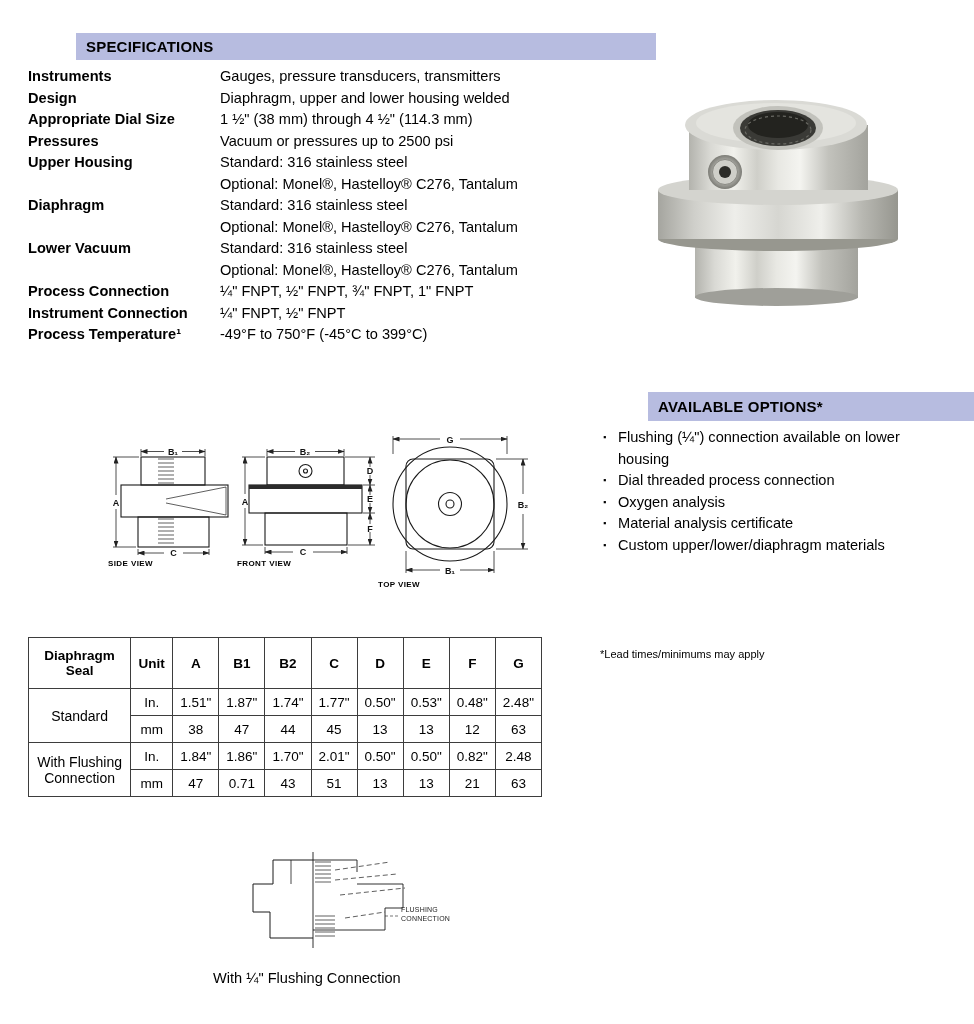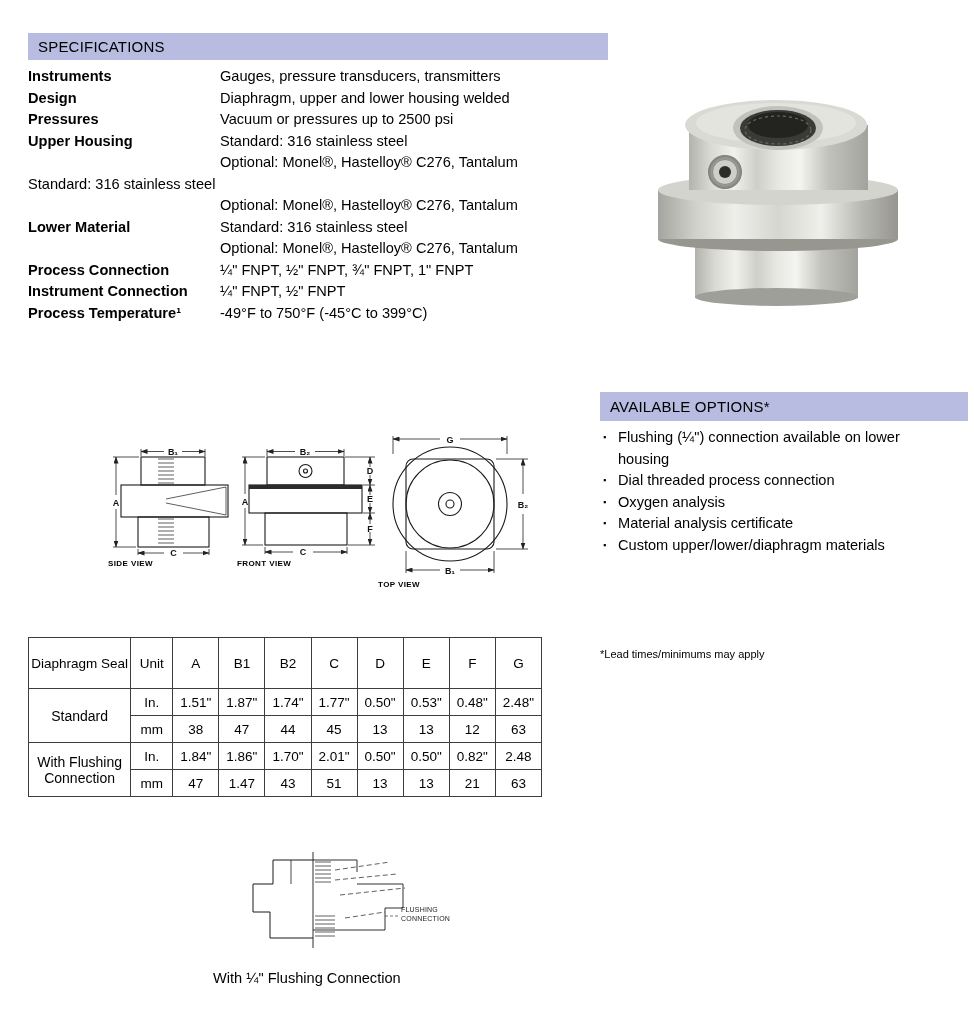--- a/index.html
+++ b/index.html
@@ -1,37 +1,37 @@
 <!DOCTYPE html>
 <html><head>
 <meta charset="utf-8">
 <style>
   html,body{margin:0;padding:0;background:#fff;}
   .page{position:relative;width:974px;height:1024px;background:#fff;overflow:hidden;
         font-family:"Liberation Sans",sans-serif;color:#000;}
   .sec-hdr{position:absolute;display:flex;align-items:center;padding-left:10px;
-           font-weight:normal;font-size:15px;letter-spacing:.2px;box-sizing:border-box;}
+           font-weight:bold;font-size:15px;letter-spacing:.2px;box-sizing:border-box;margin-left:48px;}
   .spec-hdr{left:28px;top:33px;width:580px;height:27px;}
   .options-hdr{left:600px;top:392px;width:368px;height:29px;}
 
   .spec-list{position:absolute;left:28px;top:66px;width:592px;}
   .spec-row{display:flex;line-height:21.5px;font-size:14.6px;}
   .spec-label{width:192px;font-weight:bold;flex-shrink:0;}
   .spec-value{flex:1;white-space:nowrap;}
 
   .options-list{position:absolute;left:603px;top:427px;width:338px;margin:0;padding:0;
                 list-style:none;font-size:14.6px;}
   .options-list li{display:flex;line-height:21.5px;}
   .options-list .blt{width:15px;flex-shrink:0;font-size:9px;line-height:21.5px;}
   .lead-note{position:absolute;left:600px;top:648px;font-size:11px;}
 
   table.dims{position:absolute;left:28px;top:637px;width:514px;border-collapse:collapse;
              table-layout:fixed;font-size:13.5px;}
   .dims th,.dims td{border:1px solid #3d3d3d;text-align:center;vertical-align:middle;padding:0;}
-  .dims th{font-weight:normal;height:50px;}
+  .dims th{font-weight:bold;height:50px;}
   .dims td{height:26px;}
   .dims .grp{font-size:14px;}
 
   .dwg{position:absolute;}
   .dwg svg{display:block;}
   .dview-caption{font-size:8px;font-weight:bold;text-align:left;letter-spacing:.4px;margin-top:2px;}
   .dwg text{font-family:"Liberation Sans",sans-serif;font-weight:bold;font-size:9px;
             fill:#111;text-anchor:middle;}
   .dwg text.callout{font-size:7px;font-weight:normal;text-anchor:start;letter-spacing:.2px;fill:#222;}
   .flush-caption{position:absolute;left:213px;top:970px;font-size:14.6px;}
@@ -58,40 +58,45 @@
   <div class="spec-list">
     <div class="spec-row">
         <div class="spec-label">Instruments</div>
         <div class="spec-value">Gauges, pressure transducers, transmitters</div>
       </div>
     <div class="spec-row">
         <div class="spec-label">Design</div>
         <div class="spec-value">Diaphragm, upper and lower housing welded</div>
       </div>
     <div class="spec-row">
+        <div class="spec-label">Appropriate Dial Size</div>
+        <div class="spec-value">1 ½" (38 mm) through 4 ½" (114.3 mm)</div>
+      </div>
+    <div class="spec-row">
         <div class="spec-label">Pressures</div>
         <div class="spec-value">Vacuum or pressures up to 2500 psi</div>
       </div>
     <div class="spec-row">
         <div class="spec-label">Upper Housing</div>
         <div class="spec-value">Standard:  316 stainless steel</div>
       </div>
     <div class="spec-row">
         <div class="spec-label"></div>
         <div class="spec-value">Optional:  Monel®, Hastelloy® C276, Tantalum</div>
       </div>
     <div class="spec-row">
+        <div class="spec-label">Diaphragm</div>
         <div class="spec-value">Standard:  316 stainless steel</div>
       </div>
     <div class="spec-row">
         <div class="spec-label"></div>
         <div class="spec-value">Optional:  Monel®, Hastelloy® C276, Tantalum</div>
       </div>
     <div class="spec-row">
-        <div class="spec-label">Lower Material</div>
+        <div class="spec-label">Lower Vacuum</div>
         <div class="spec-value">Standard:  316 stainless steel</div>
       </div>
     <div class="spec-row">
         <div class="spec-label"></div>
         <div class="spec-value">Optional:  Monel®, Hastelloy® C276, Tantalum</div>
       </div>
     <div class="spec-row">
         <div class="spec-label">Process Connection</div>
         <div class="spec-value">¼" FNPT, ½" FNPT, ¾" FNPT, 1" FNPT</div>
       </div>
@@ -327,21 +332,21 @@
       <td>1.70"</td>
       <td>2.01"</td>
       <td>0.50"</td>
       <td>0.50"</td>
       <td>0.82"</td>
       <td>2.48</td>
     </tr>
     <tr>
       <td>mm</td>
       <td>47</td>
-      <td>1.47</td>
+      <td>0.71</td>
       <td>43</td>
       <td>51</td>
       <td>13</td>
       <td>13</td>
       <td>21</td>
       <td>63</td>
     </tr>
   </tbody>
     </table>
 

